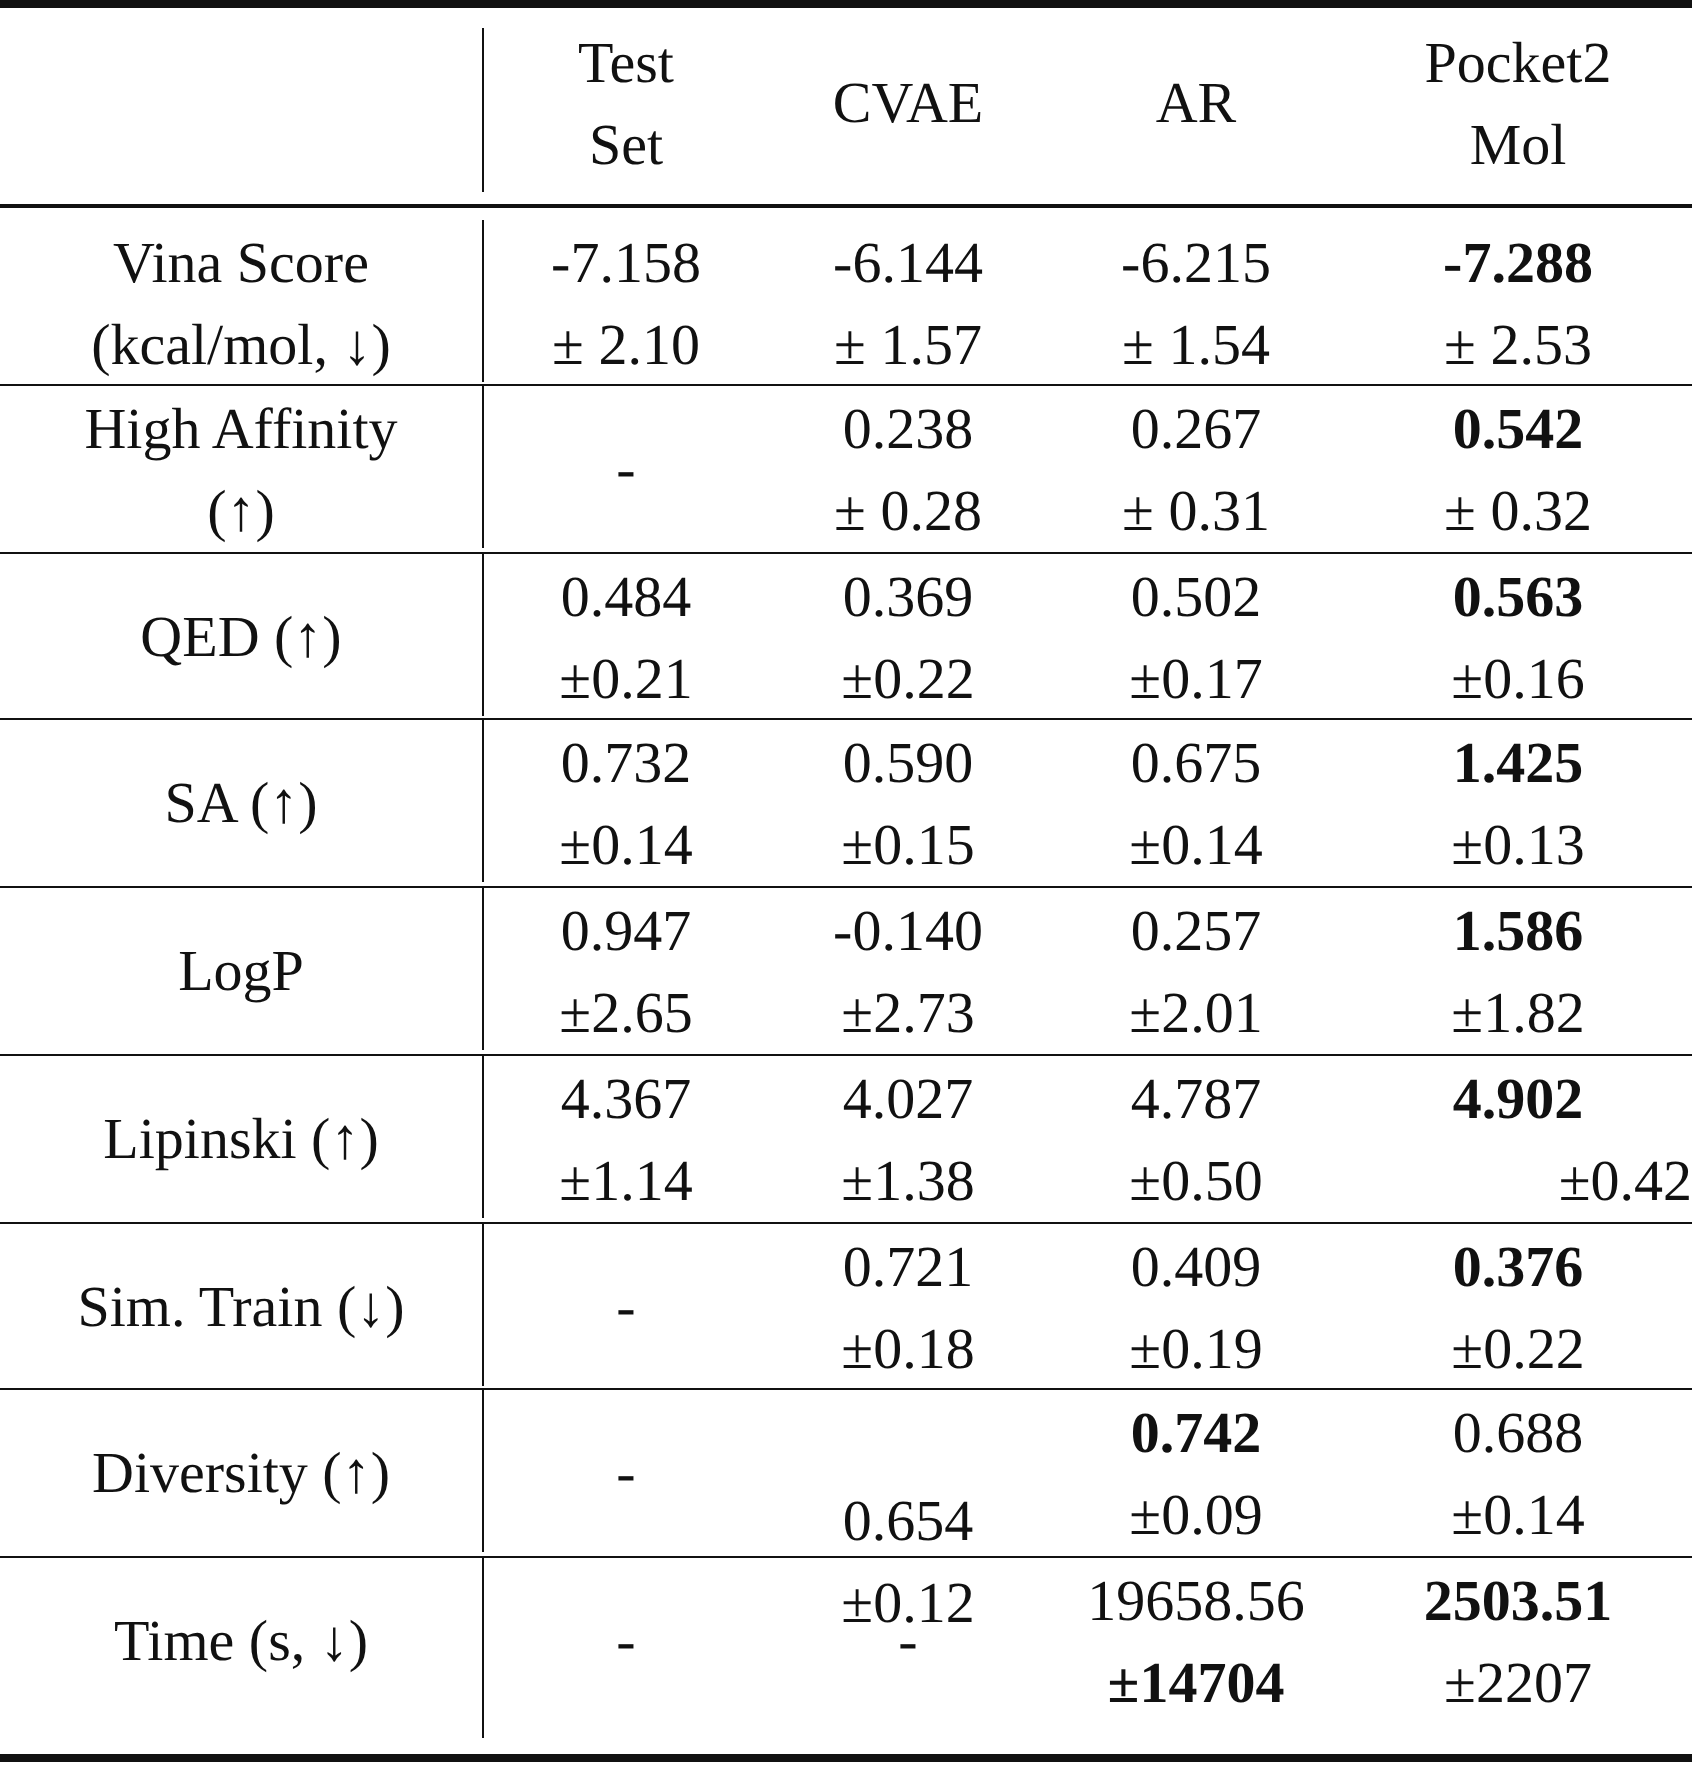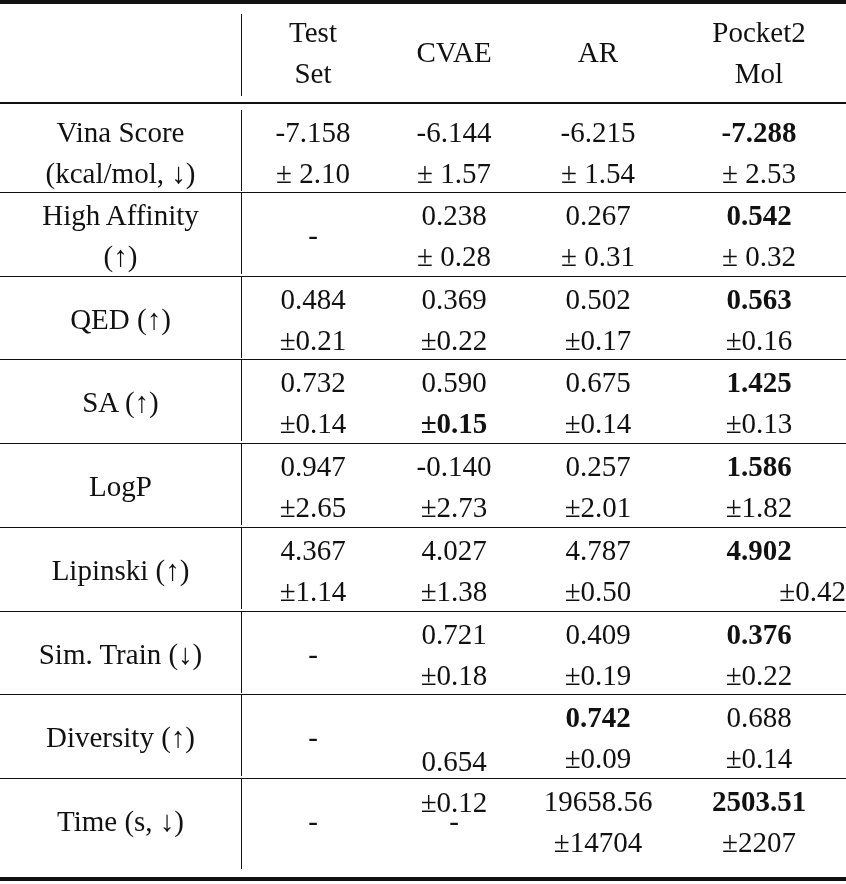--- a/index.html
+++ b/index.html
@@ -112,21 +112,21 @@
       <div class="vline" style="top: 360px; height: 81px;"></div>
       <div class="cell c0" style="top: 382px;">
         <span class="line">SA (↑)</span>
       </div>
       <div class="cell c1" style="top: 362px;">
         <span class="line">0.732</span>
         <span class="line" style="font-weight: normal;">±0.14</span>
       </div>
       <div class="cell c2" style="top: 362px;">
         <span class="line">0.590</span>
-        <span class="line" style="font-weight: bold;">±0.15</span>
+        <span class="line" style="font-weight: normal;">±0.15</span>
       </div>
       <div class="cell c3" style="top: 362px;">
         <span class="line">0.675</span>
         <span class="line" style="font-weight: normal;">±0.14</span>
       </div>
       <div class="cell c4 bold" style="top: 362px;">
         <span class="line">1.425</span>
         <span class="line" style="font-weight: normal;">±0.13</span>
       </div>
       <div class="rule mid" style="top: 443px;"></div>
@@ -217,20 +217,20 @@
         <span class="line">Time (s, ↓)</span>
       </div>
       <div class="cell c1" style="top: 801px;">
         <span class="line">-</span>
       </div>
       <div class="cell c2" style="top: 801px;">
         <span class="line">-</span>
       </div>
       <div class="cell c3" style="top: 781px;">
         <span class="line">19658.56</span>
-        <span class="line" style="font-weight: normal;">±14704</span>
+        <span class="line" style="font-weight: bold;">±14704</span>
       </div>
       <div class="cell c4 bold" style="top: 781px;">
         <span class="line">2503.51</span>
         <span class="line" style="font-weight: normal;">±2207</span>
       </div>
     </div>
 </div>
 
 </body></html>

